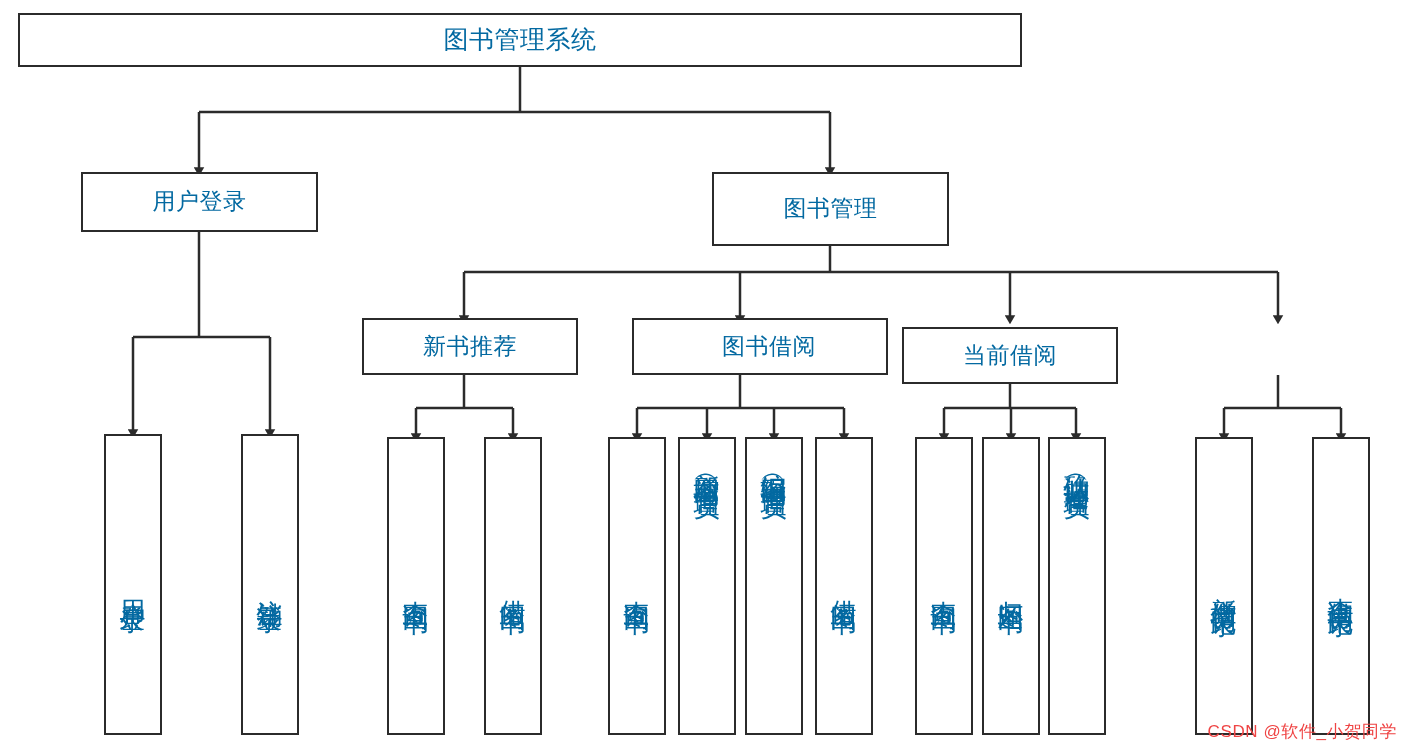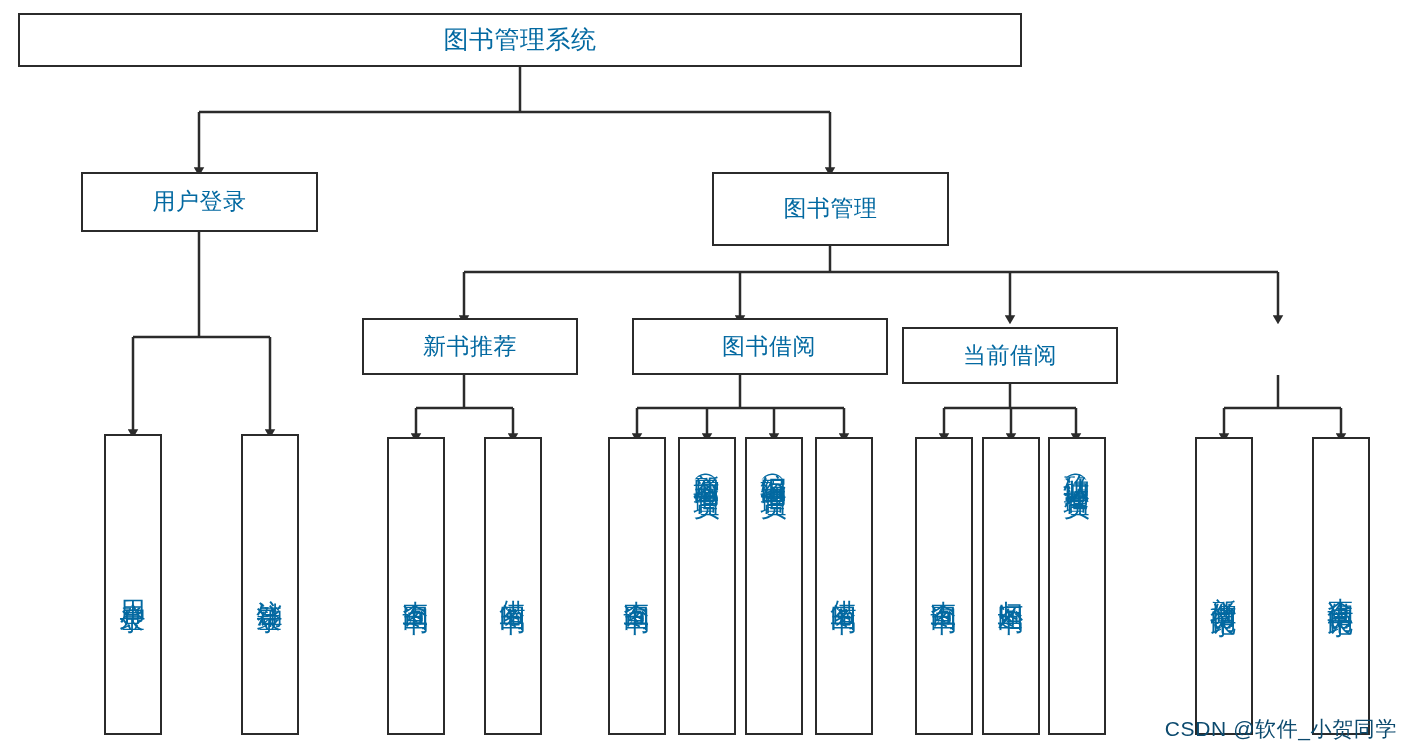--- a/index.html
+++ b/index.html
@@ -64,22 +64,22 @@
     white-space: nowrap;
   }
   .node.vert.centered {
     align-items: center;
     padding-top: 0;
   }
   #watermark {
     position: absolute;
     right: 8px;
     bottom: 4px;
-    font-size: 21px;
-    color: #0c4a6e;
+    font-size: 17px;
+    color: #ef4444;
     letter-spacing: 0.6px;
     white-space: nowrap;
     user-select: none;
   }
 </style>
 </head>
 <body>
 
 <div id="diagram-root">
 

